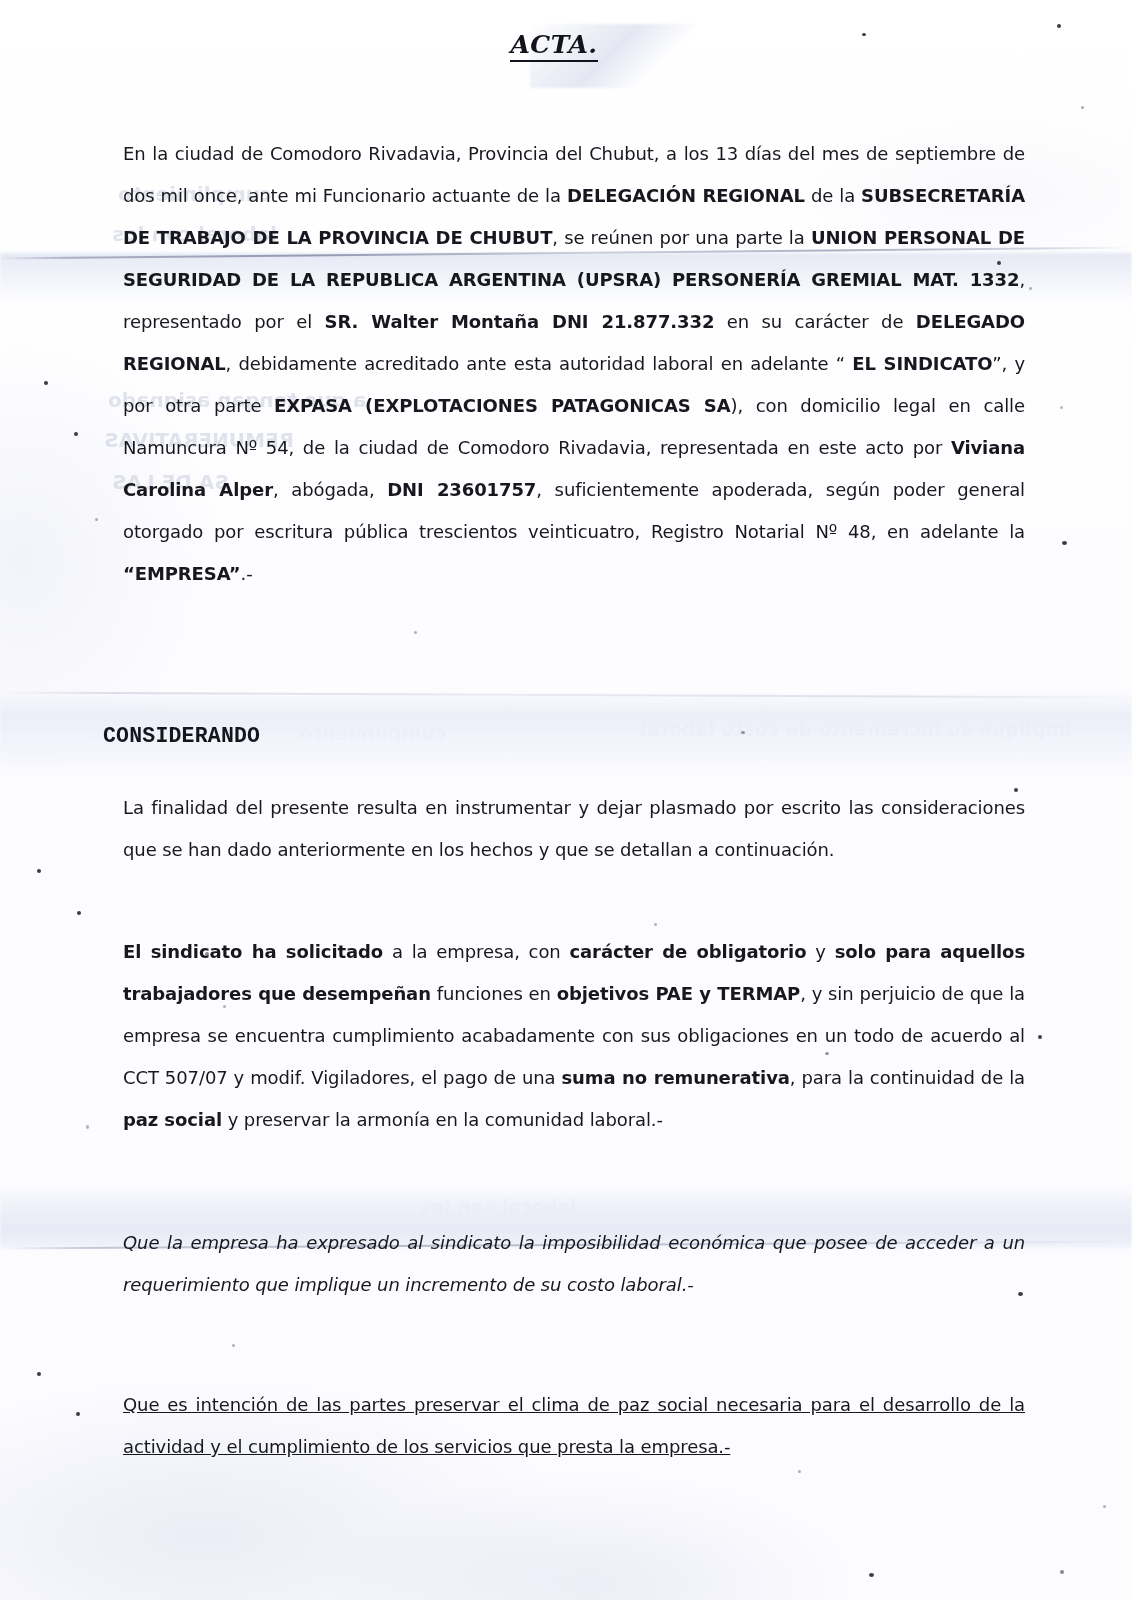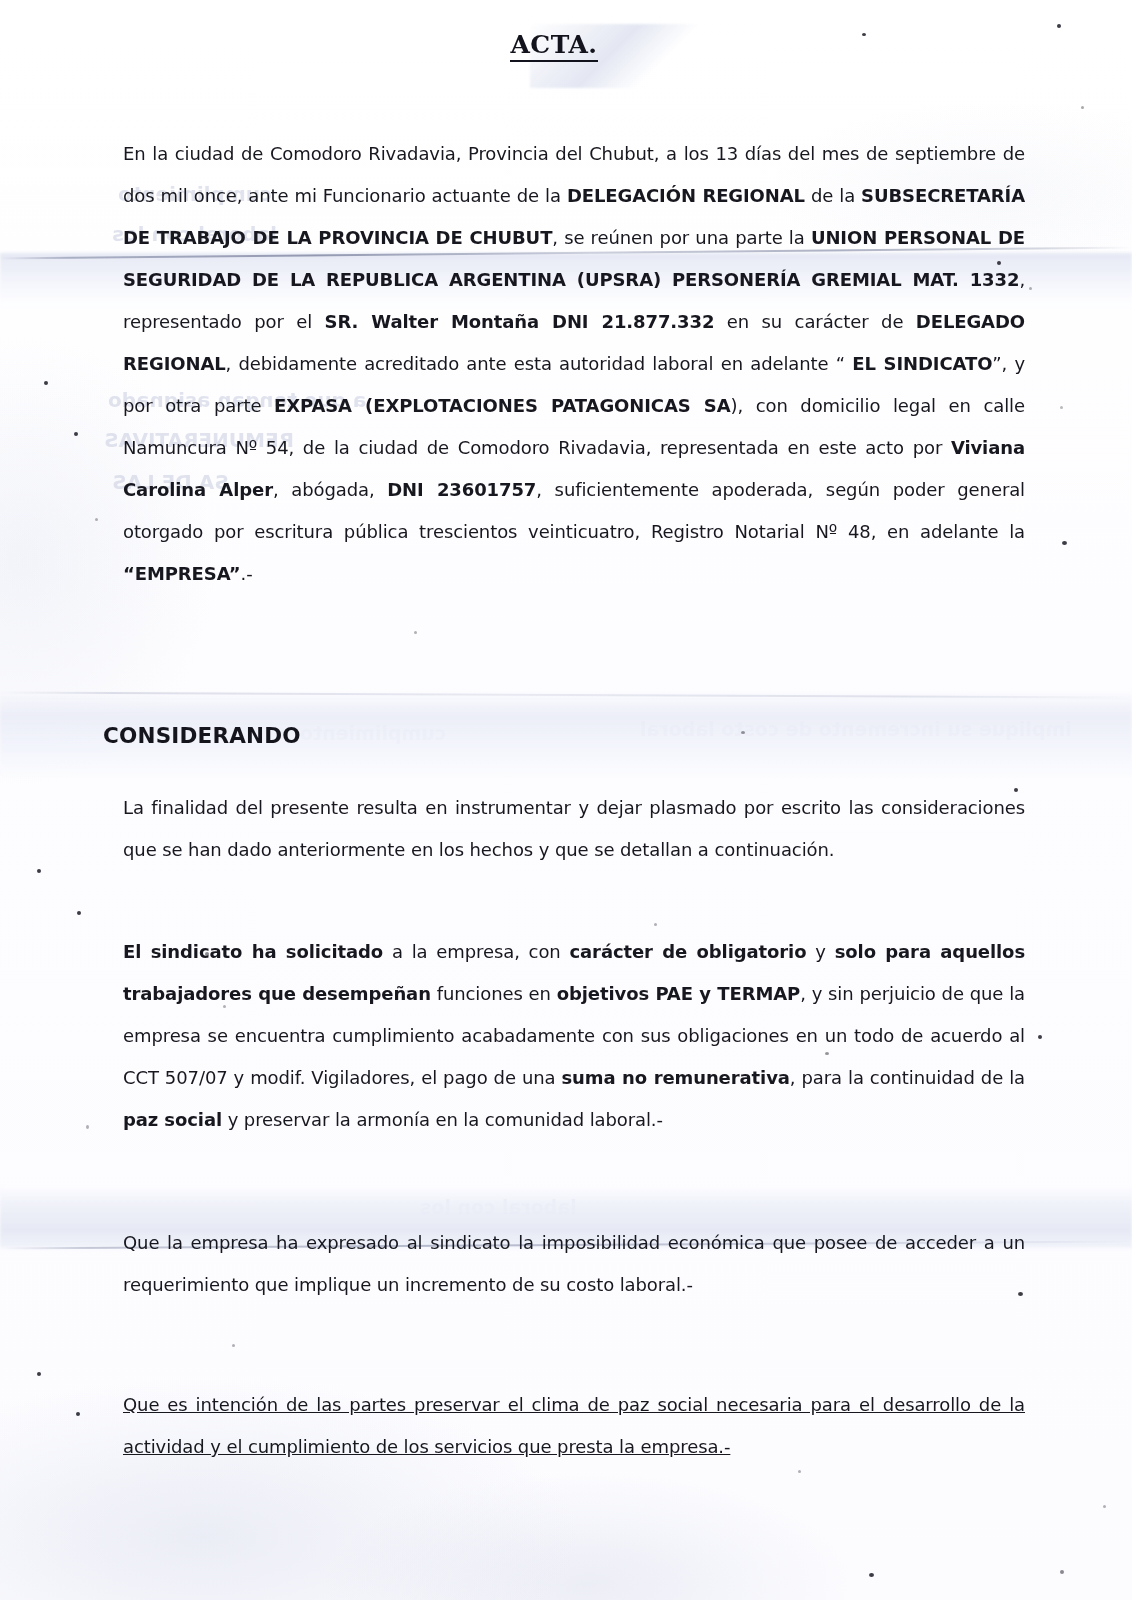--- a/index.html
+++ b/index.html
@@ -141,20 +141,21 @@
     text-align: center;
     letter-spacing: 0.5px;
     position: absolute;
     top: 30px;
     left: 0;
     width: 902px;
   }
   .title span {
     border-bottom: 2.5px solid #13131d;
     padding-bottom: 1px;
+    font-style: italic;
   }
 
   p.body {
     position: absolute;
     left: 4px;
     width: 902px;
     margin: 16px;
     font-size: 18px;
     line-height: 42px;
     color: #17171f;
@@ -166,28 +167,29 @@
 
   h2.section {
     position: absolute;
     left: 0;
     margin: 0;
     font-size: 21.5px;
     line-height: 42px;
     font-weight: bold;
     color: #15151e;
     letter-spacing: 0.2px;
+    font-family: Liberation Mono, monospace;
   }
 
   
   #p-intro    { top: 117px; }
   #h-cons     { top: 715px; }
   #p-cons     { top: 771px; }
   #p-sind     { top: 915px; }
-  #p-imposib  { top: 1206px; }
+  #p-imposib  { top: 1206px; font-style: italic; }
   #p-intencion{ top: 1368px; text-decoration: underline; }
 </style>
 </head>
 <body>
 
 <div id="page">
 
   <div class="paper-tint"></div>
 
   <div class="ghost" style="top:182px; left:118px; font-size:20px;">cumplimiento</div>

